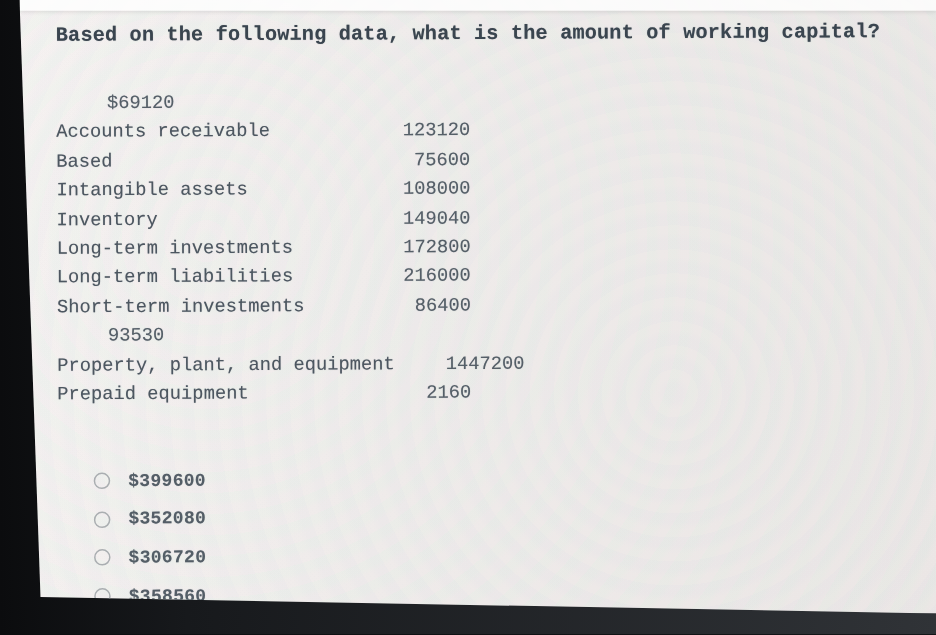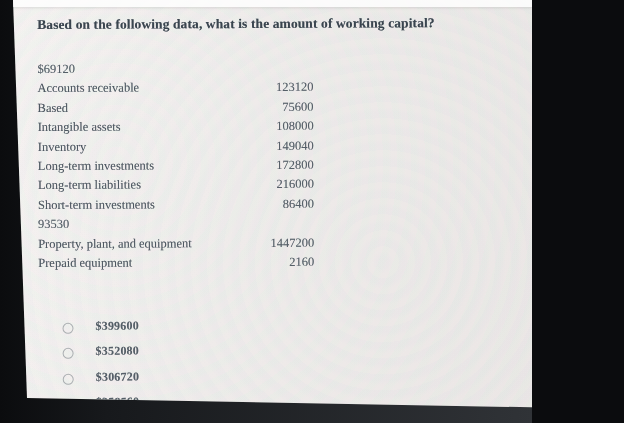--- a/index.html
+++ b/index.html
@@ -1,21 +1,21 @@
 <!DOCTYPE html>
 <html><head>
 <meta charset="utf-8">
 <style>
   html,body{margin:0;padding:0;background:#0b0c0e;}
   .photo{
     position:relative;
-    width:532px;height:423px;
+    width:624px;height:423px;
     overflow:hidden;
     background:linear-gradient(to right,#0b0c0e 0%,#17191c 20%,#303337 100%);
-    font-family:Liberation Serif, serif;
+    font-family:Liberation Mono, monospace;
   }
   .screen{
     position:absolute;inset:0;
     clip-path:polygon(13px 0px,624px 0px,624px 409px,27px 398px);
     background:
       repeating-radial-gradient(circle at 22% 38%, rgba(186,226,186,0.05) 0 5px, rgba(255,196,214,0.05) 9px 14px),
       repeating-radial-gradient(circle at 72% 62%, rgba(196,212,255,0.04) 0 6px, rgba(255,255,255,0.05) 11px 16px),
       linear-gradient(100deg,#f4f3f1 0%,#edecea 45%,#e9e7e5 100%);
   }
   .top-glare{
@@ -43,26 +43,27 @@
   }
   .tlabel{
     color:#4d5761;
     text-shadow:0 0 0.6px rgba(77,87,97,0.4);
     white-space:nowrap;
   }
   .tvalue{
     color:#555f68;text-align:right;
     text-shadow:0 0 0.6px rgba(85,95,104,0.4);
     white-space:nowrap;
+    margin-left:34px;
   }
   .options{
     position:absolute;left:62px;top:307px;
   }
   .opt{
-    display:flex;align-items:flex-end;gap:22px;
+    display:flex;align-items:center;gap:12px;
     height:25.6px;cursor:pointer;
   }
   .radio{
     width:11px;height:11px;border-radius:50%;
     border:1.5px solid #aaaeb1;
     background:transparent;
     box-sizing:border-box;
     flex:0 0 auto;
   }
   .optlabel{

